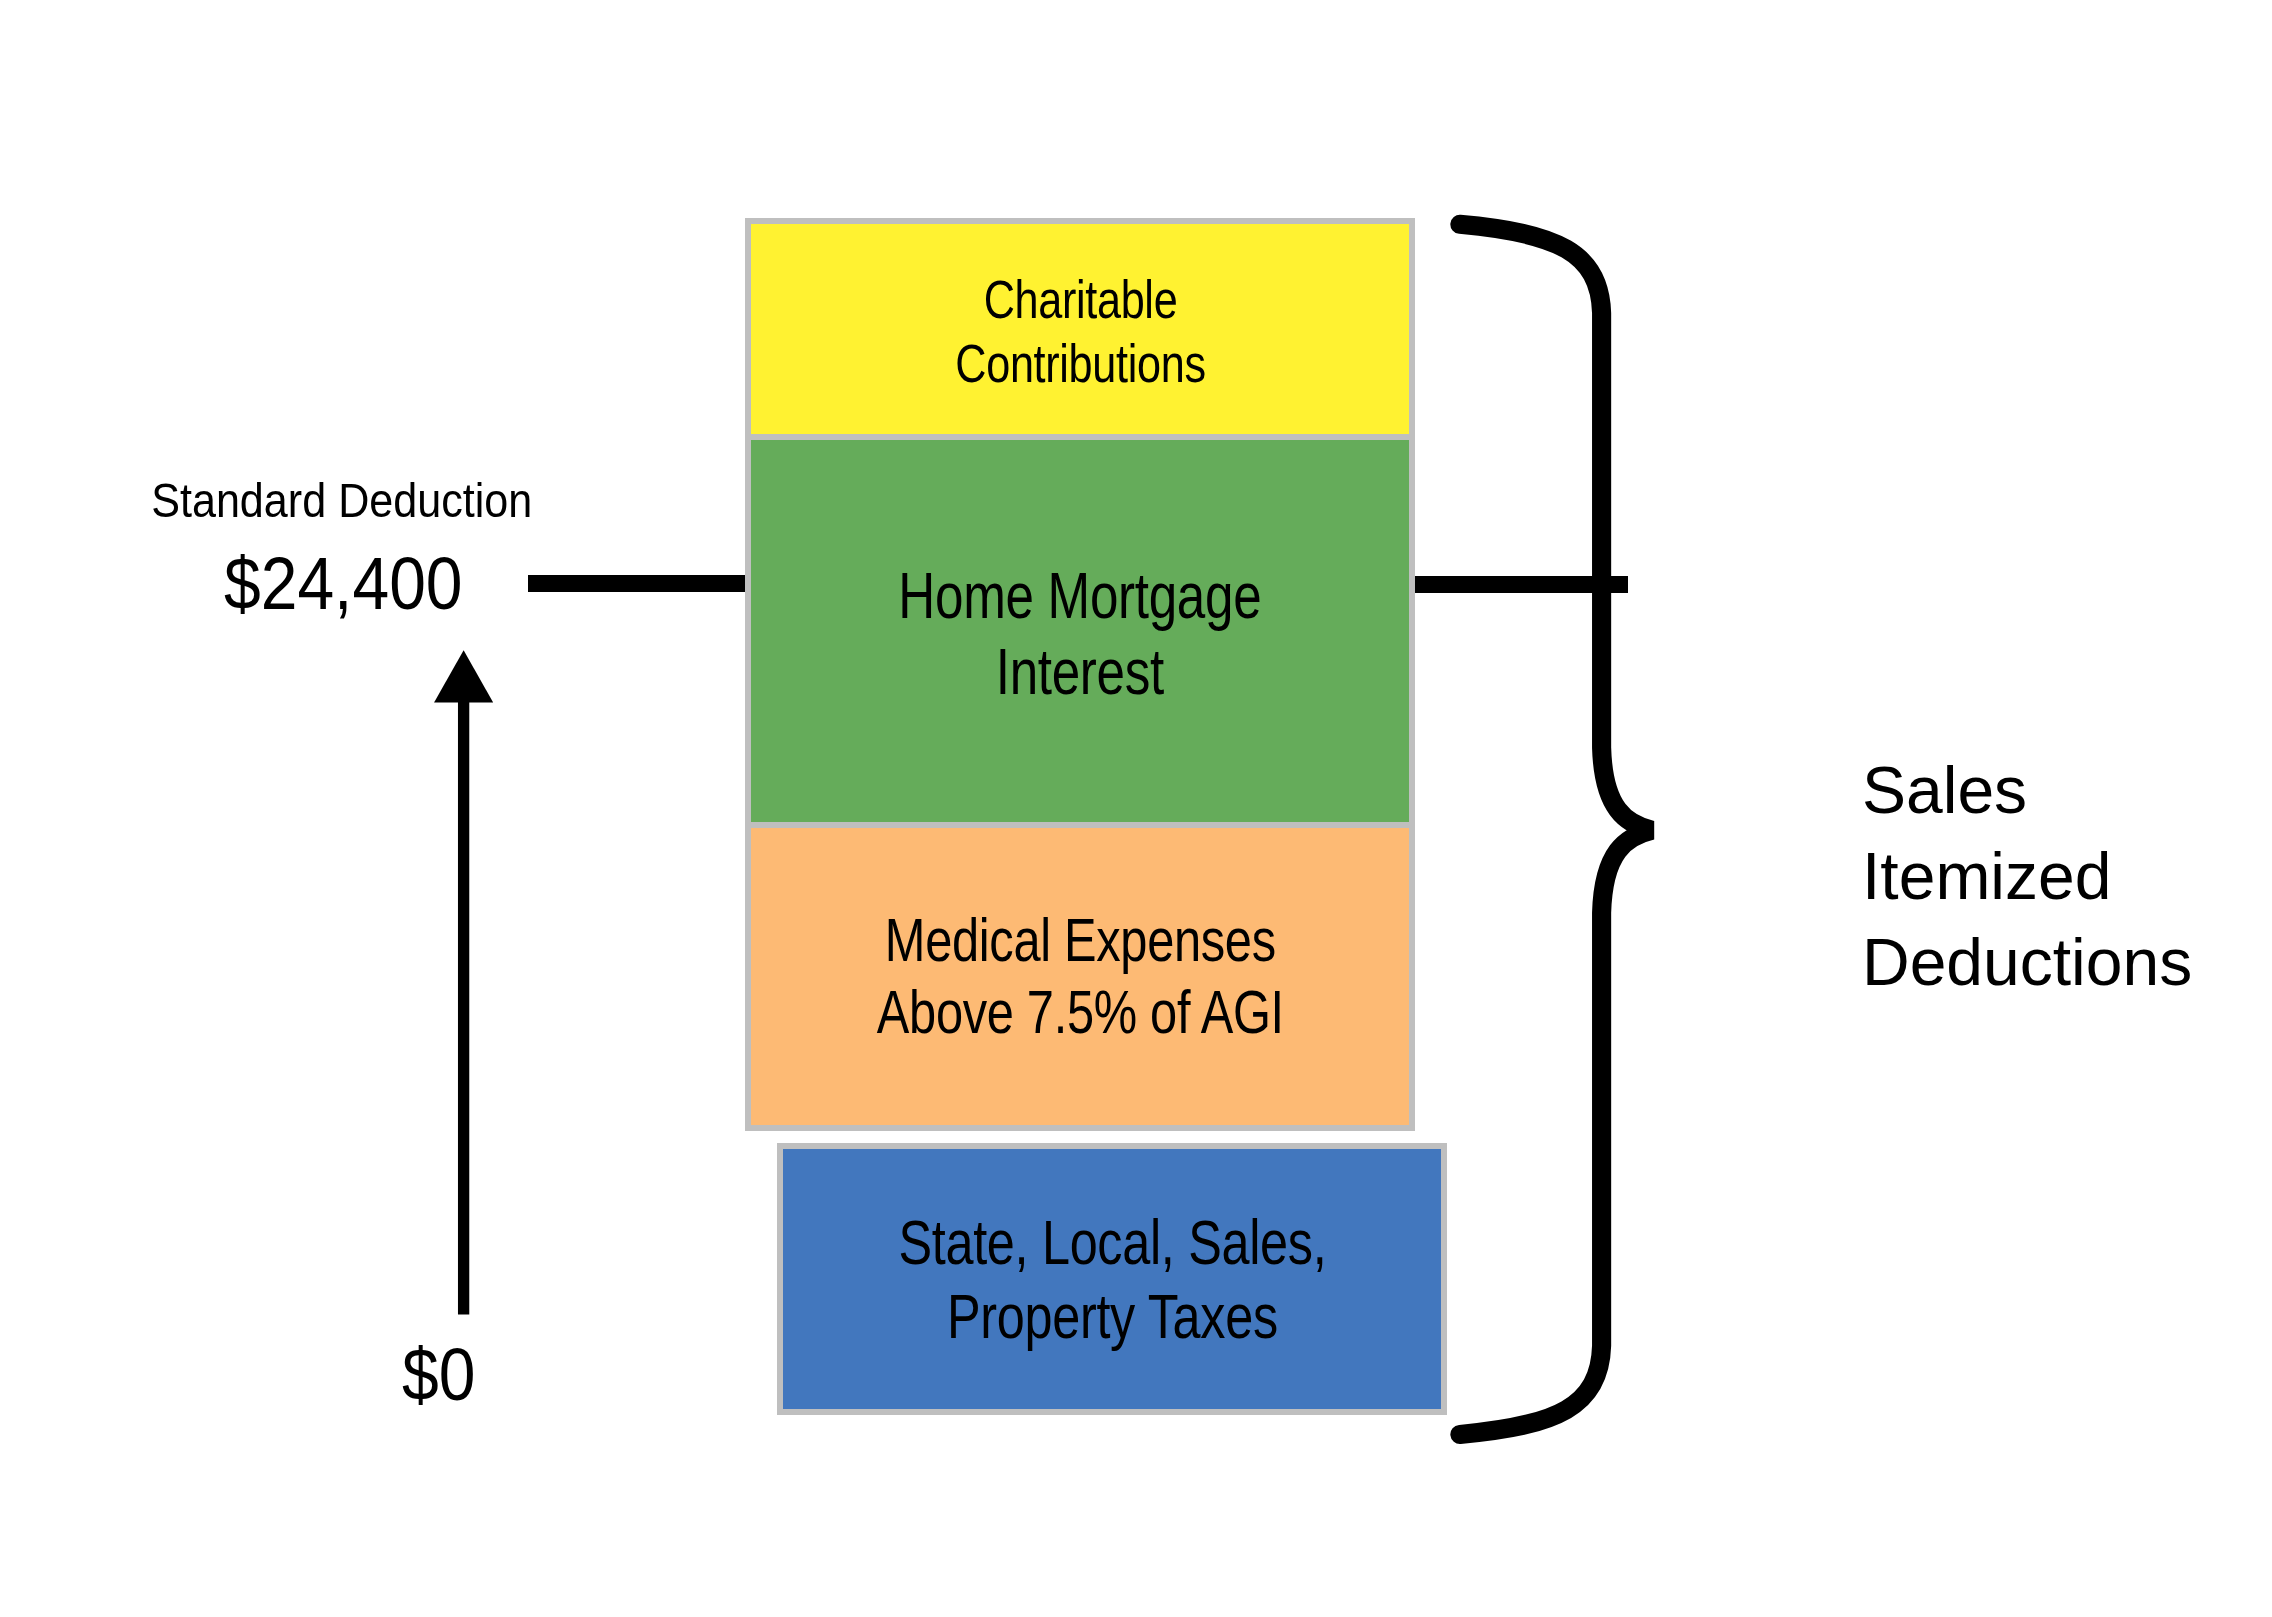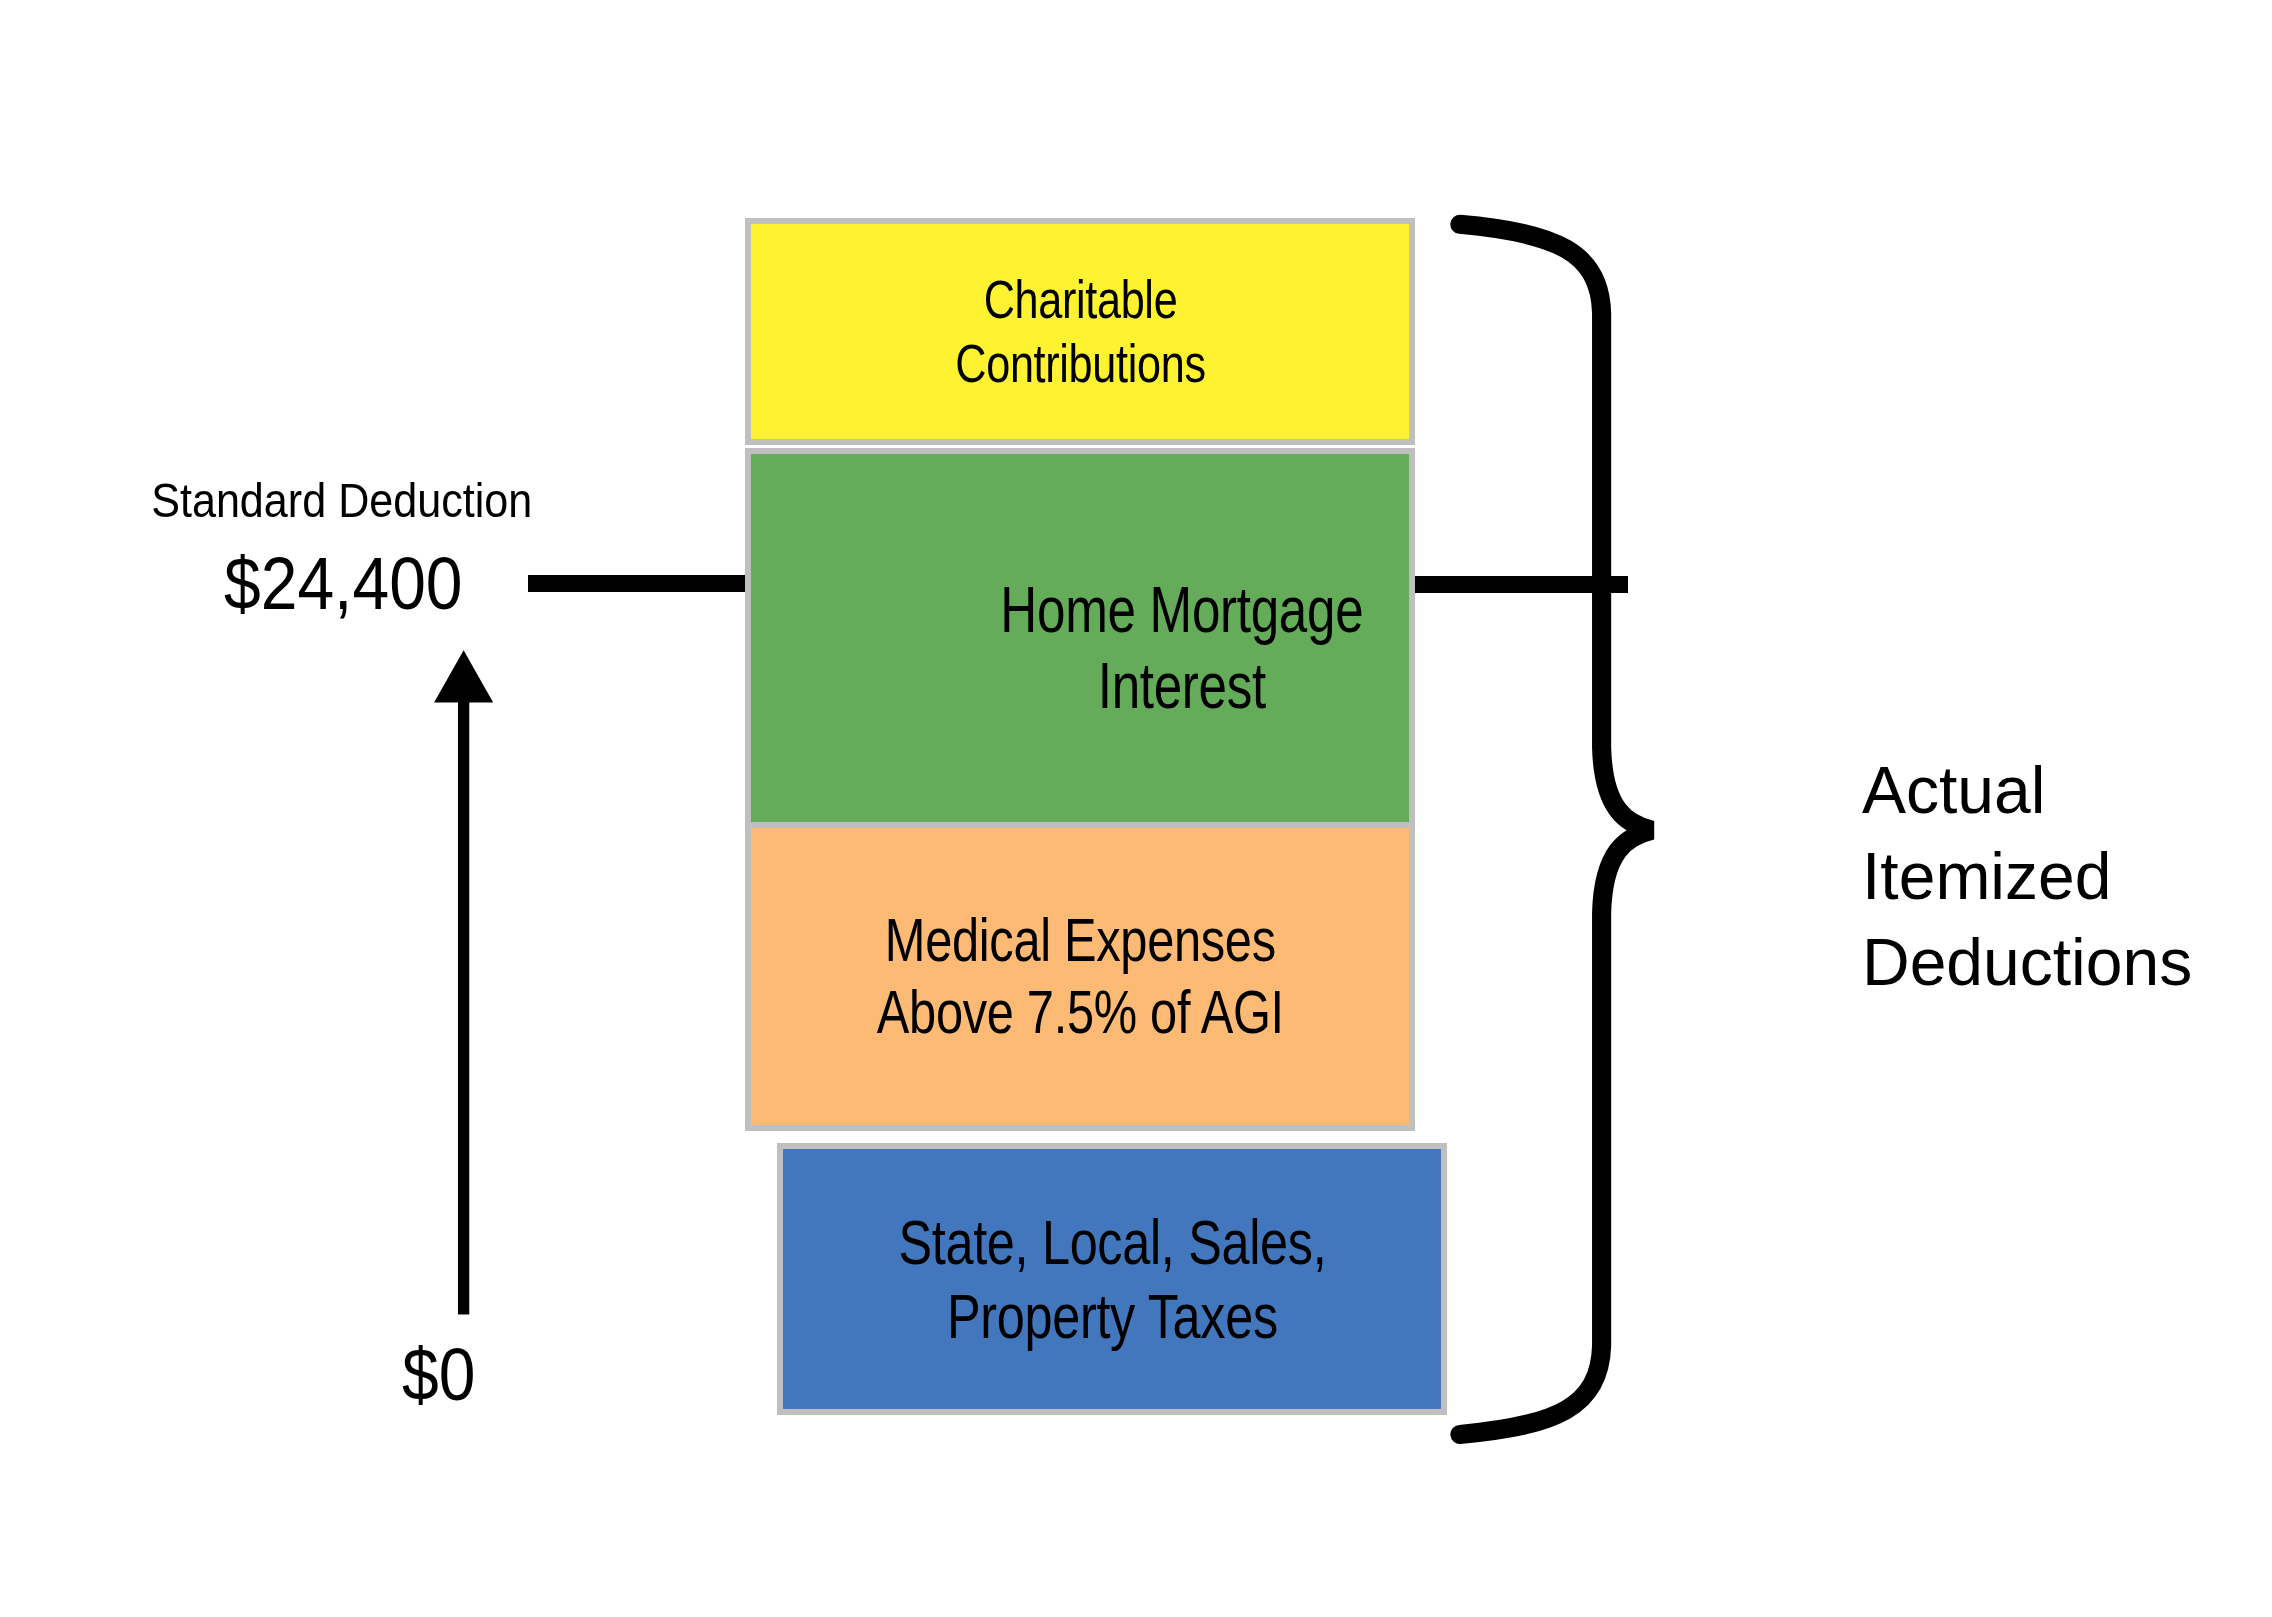--- a/index.html
+++ b/index.html
@@ -36,21 +36,21 @@
     line-height: 1.18;
     letter-spacing: -0.4px;
     transform: scaleX(0.80);
     transform-origin: center center;
     white-space: pre-line;
   }
 
   #box-charitable { top: 218px;  height: 227px; background: #FFF231; }
   #box-charitable .bar-label { font-size: 54px; }
 
-  #box-mortgage   { top: 448px;  height: 401px; background: #65AC5A; justify-content: flex-end; }
+  #box-mortgage   { top: 434px;  height: 401px; background: #65AC5A; }
   #box-mortgage   .bar-label { font-size: 64px; }
 
   #box-medical    { top: 822px;  height: 309px; background: #63AFEC; }
   #box-medical    .bar-label { font-size: 61px; }
 
   #box-taxes      { top: 1143px; height: 272px; background: #4277BE; margin-left: 32px; }
   #box-taxes      .bar-label { font-size: 63px; }
 
   
   #standard-deduction-label {
@@ -169,18 +169,18 @@
   <svg id="brace-svg" viewBox="0 0 2614 1860">
     <path d="M 1679 258
              C 1790 268, 1840 290, 1842 360
              L 1842 860
              C 1844 930, 1870 948, 1900 955
              C 1870 962, 1844 980, 1842 1050
              L 1842 1548
              C 1840 1618, 1790 1640, 1679 1650" fill="none" stroke="#000000" stroke-width="22" stroke-linecap="round"></path>
   </svg>
 
-  <div id="itemized-label">Actual
+  <div id="itemized-label">Sales
 Itemized
 Deductions</div>
 
 </div>
 
 
 </body></html>

